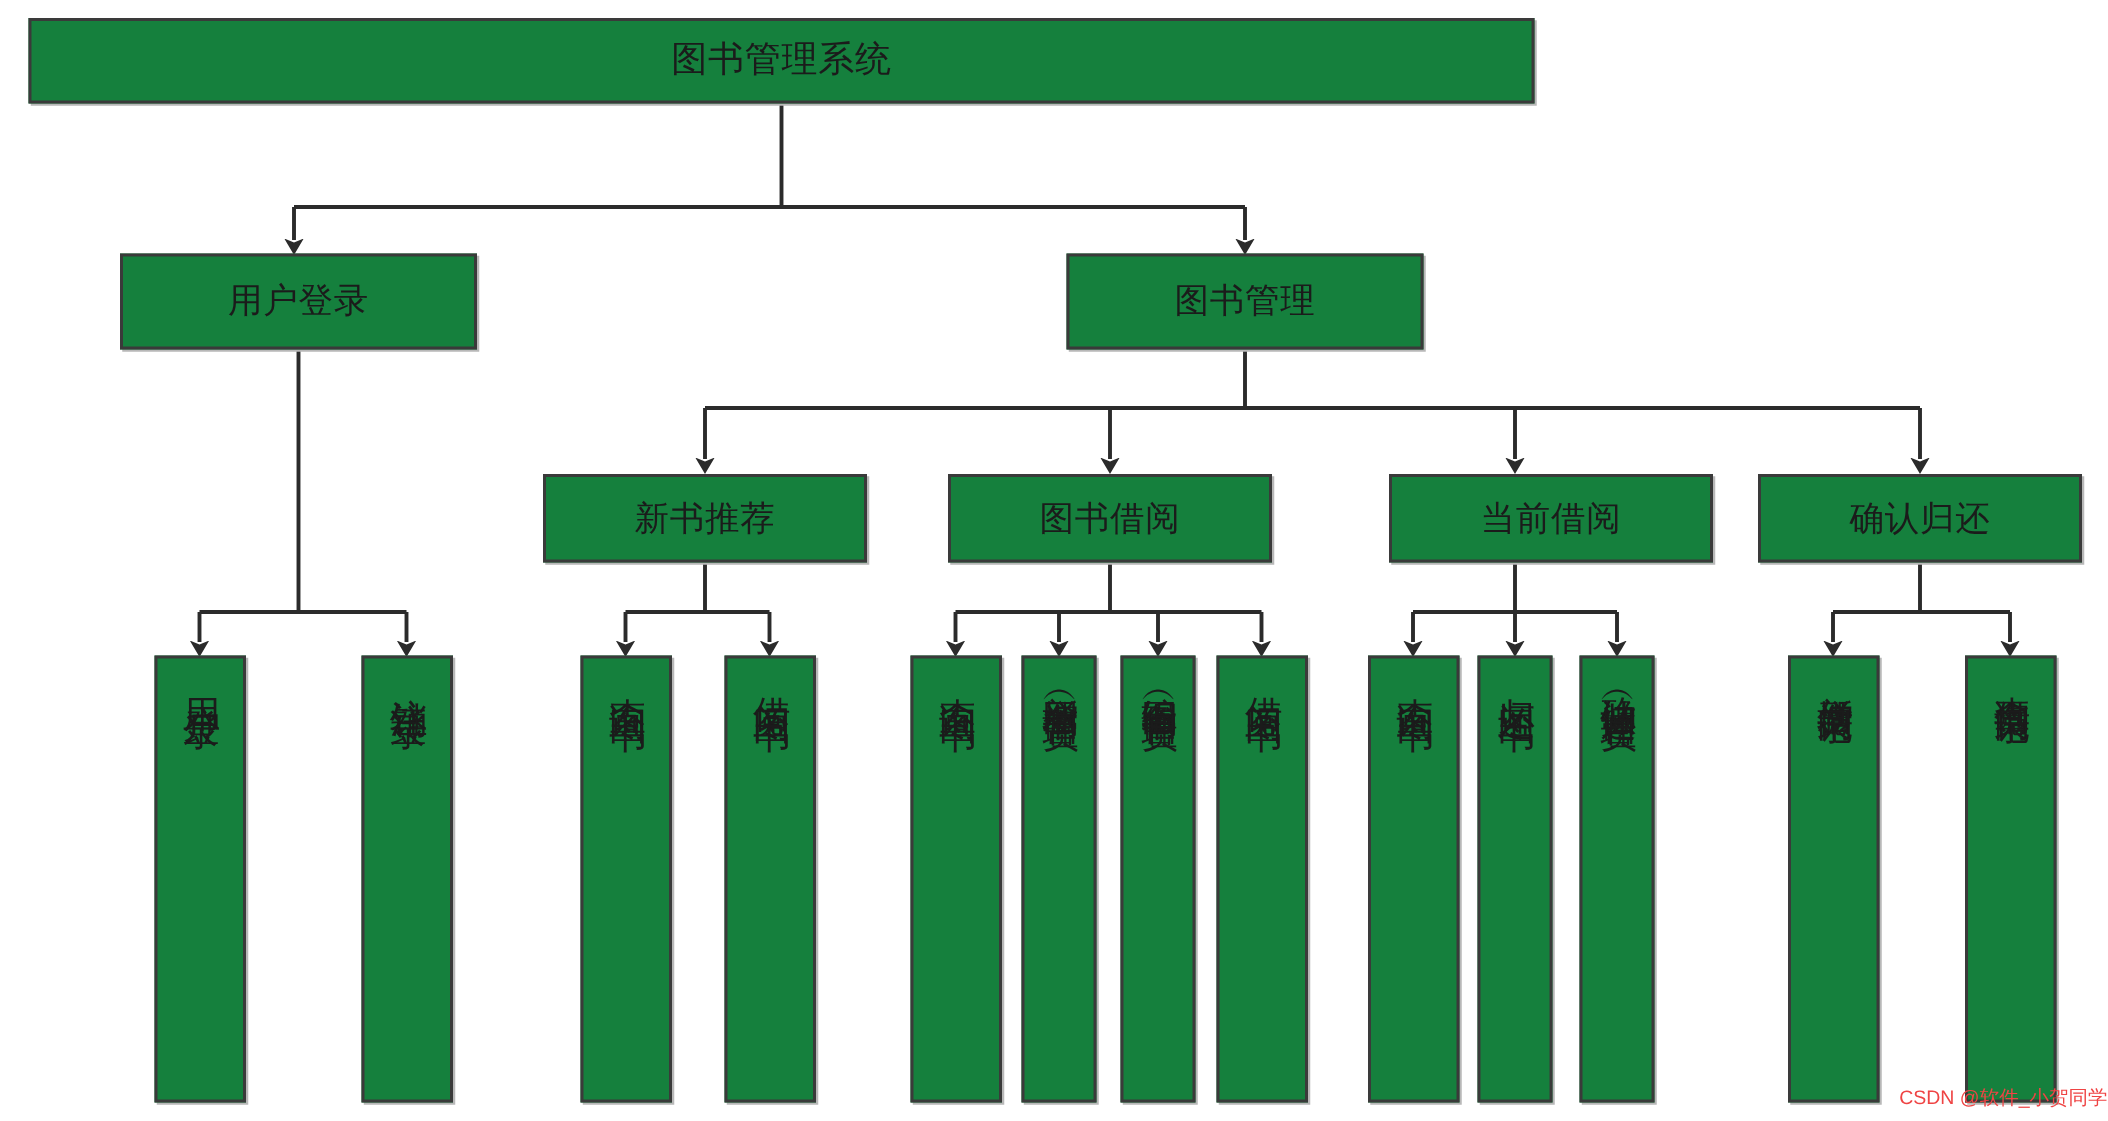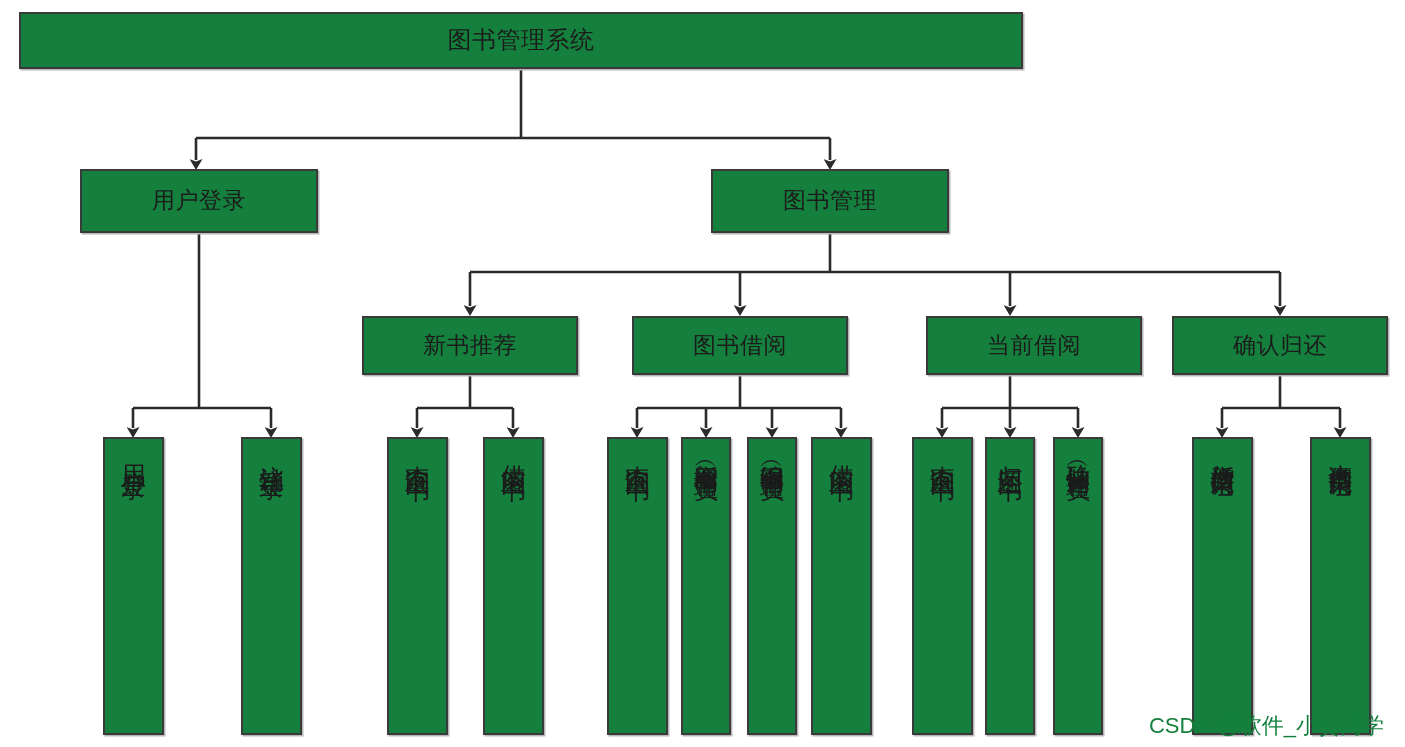--- a/index.html
+++ b/index.html
@@ -44,23 +44,23 @@
     text-orientation:upright;
     font-size:25px;
     line-height:1.0;
     letter-spacing:4px;
     white-space:nowrap;
   }
   .node.v.tall .lbl{font-size:24px;letter-spacing:2px;}
 
   #watermark{
     position:absolute;
-    right:21px;bottom:6px;
-    font-size:22px;
-    color:#15803d;
+    right:0;bottom:6px;
+    font-size:13px;
+    color:#ef4444;
     white-space:nowrap;
     pointer-events:none;
   }
 </style>
 </head>
 <body>
 
 <div id="stage">
 
   <svg id="wires" viewBox="0 0 1405 747" xmlns="http://www.w3.org/2000/svg">

